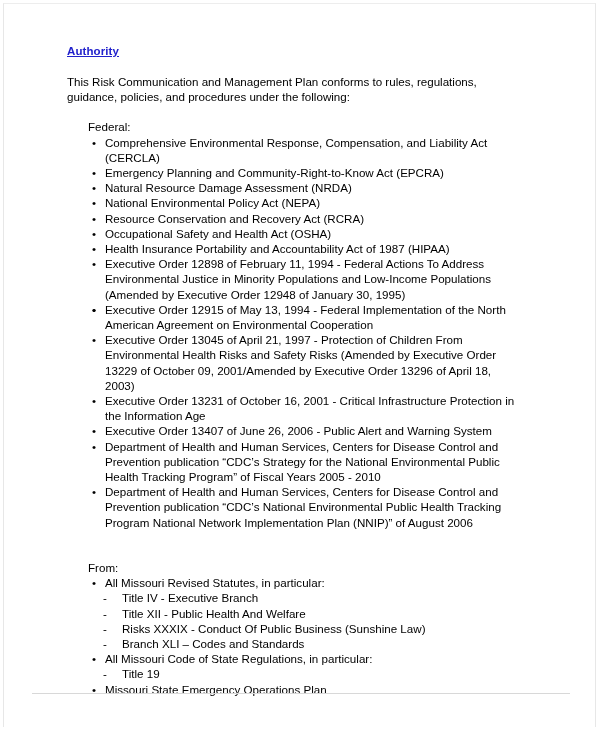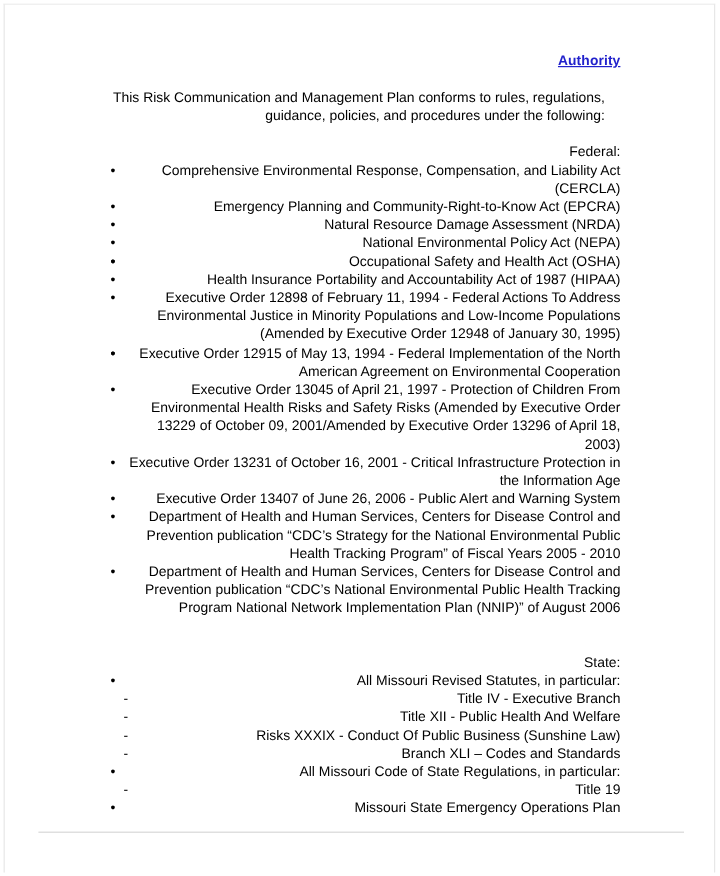--- a/index.html
+++ b/index.html
@@ -35,21 +35,20 @@
     top: 0;
     width: 600px;
     height: 730px;
   }
 
   .content {
     position: absolute;
     left: 67px;
     top: 44px;
     width: 450px;
-    text-align: right;
   }
 
   h1.authority {
     margin: 0;
     font-size: 11.5px;
     font-weight: bold;
     color: #2222cc;
     text-decoration: underline;
     letter-spacing: 0.1px;
     line-height: 14px;
@@ -159,20 +158,21 @@
         <li>
           <span class="bullet-glyph">•</span>
           <span>Natural Resource Damage Assessment (NRDA)</span>
         </li>
         <li>
           <span class="bullet-glyph">•</span>
           <span>National Environmental Policy Act (NEPA)</span>
         </li>
         <li>
           <span class="bullet-glyph">•</span>
+          <span>Resource Conservation and Recovery Act (RCRA)</span>
         </li>
         <li>
           <span class="bullet-glyph">•</span>
           <span>Occupational Safety and Health Act (OSHA)</span>
         </li>
         <li>
           <span class="bullet-glyph">•</span>
           <span>Health Insurance Portability and Accountability Act of 1987 (HIPAA)</span>
         </li>
         <li>
@@ -205,21 +205,21 @@
         <li>
           <span class="bullet-glyph">•</span>
           <span>Department of Health and Human Services, Centers for Disease Control and Prevention publication “CDC’s National Environmental Public Health Tracking Program National Network Implementation Plan (NNIP)” of August 2006</span>
         </li>
       </ul>
     </div>
 
     <div class="gap-block"></div>
 
     <div class="section" style="margin-top:0">
-      <div class="section-label">State:</div>
+      <div class="section-label">From:</div>
       <ul class="bullets">
         <li>
           <span class="bullet-glyph">•</span>
           <span>All Missouri Revised Statutes, in particular:</span>
         </li>
       </ul>
       <ul class="dashes">
         <li>
           <span class="dash-glyph">-</span>
           <span>Title IV - Executive Branch</span>

